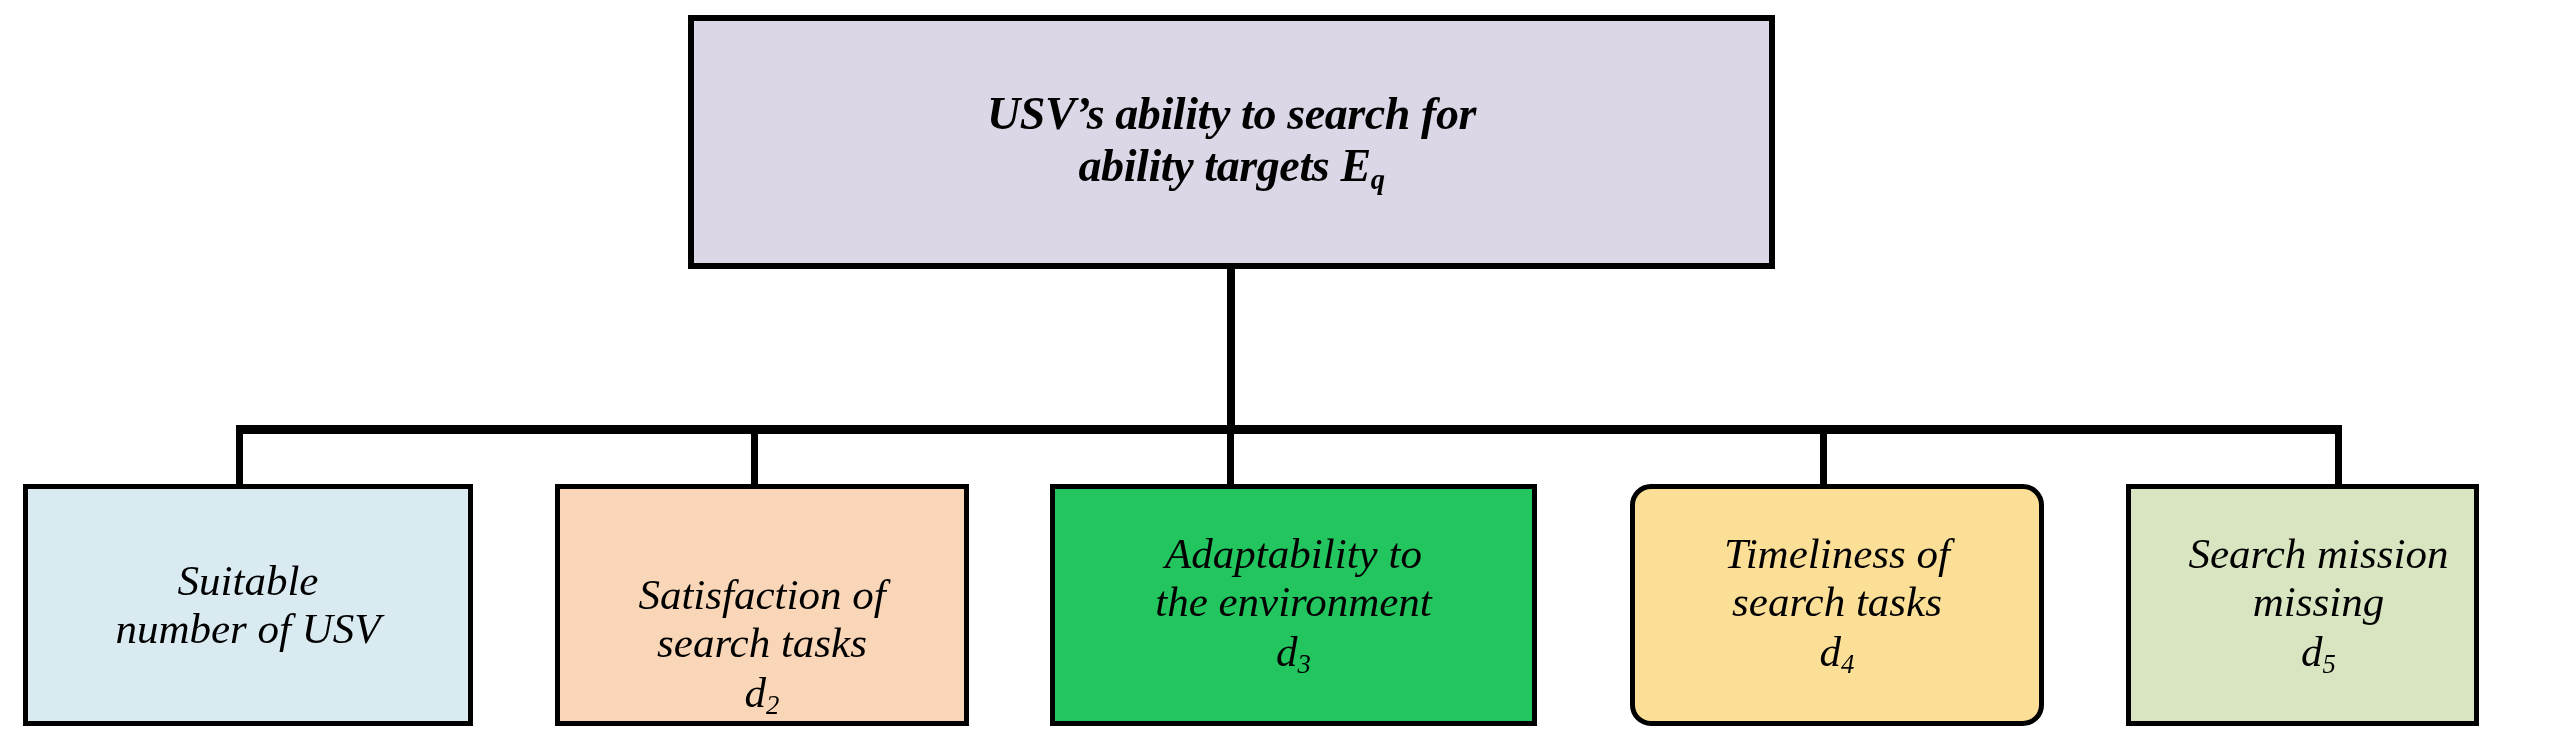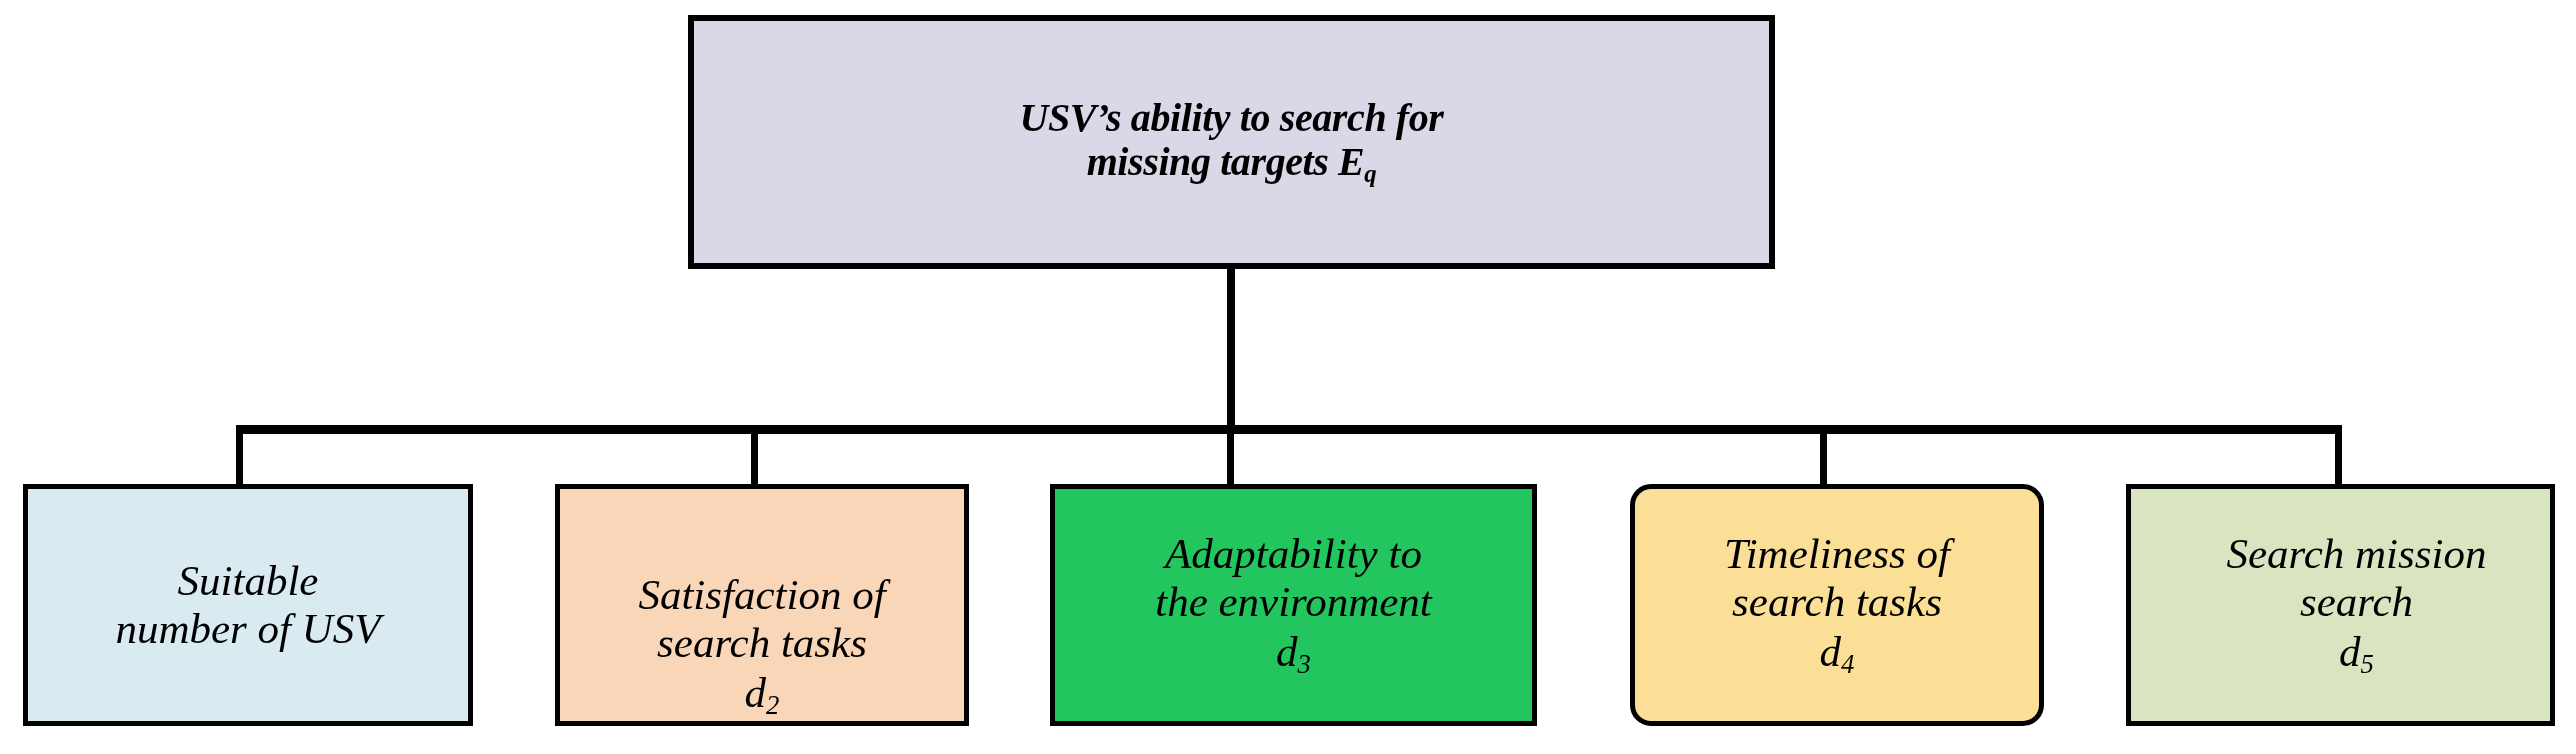--- a/index.html
+++ b/index.html
@@ -32,21 +32,21 @@
     line-height: 1.12;
   }
 
   .node.root {
     left: 688px;
     top: 14.8px;
     width: 1087px;
     height: 254px;
     border-width: 6.6px;
     font-weight: bold;
-    font-size: 40px;
+    font-size: 46px;
     letter-spacing: -0.4px;
   }
 
   .node.leaf {
     top: 484px;
     height: 242px;
     font-weight: normal;
     font-size: 43px;
     margin-left: 9px;
   }
@@ -66,21 +66,21 @@
     font-size: 0.62em;
     vertical-align: -0.28em;
     font-style: italic;
   }
 
   
   .leaf-1 { left: 14px;   width: 450px; }
   .leaf-2 { left: 546px;  width: 414px; }
   .leaf-3 { left: 1041px; width: 487px; }
   .leaf-4 { left: 1621px; width: 414px; }
-  .leaf-5 { left: 2117px; width: 429px; padding-left: 32px; }
+  .leaf-5 { left: 2117px; width: 353px; padding-left: 32px; }
 
   
   .conn {
     position: absolute;
     background: #000000;
   }
   .stem {
     left: 1227px;
     top: 269px;
     width: 8.2px;
@@ -110,37 +110,37 @@
 
   <div class="conn stem"></div>
   <div class="conn bus"></div>
   <div class="conn drop drop-1"></div>
   <div class="conn drop drop-2"></div>
   <div class="conn drop drop-3"></div>
   <div class="conn drop drop-4"></div>
   <div class="conn drop drop-5"></div>
 
   <div class="node root" style="background-color: rgb(220, 215, 230);">
-    <span class="label"><span>USV’s ability to search for</span><br><span>missing targets </span><span>E</span><sub>q</sub></span>
+    <span class="label"><span>USV’s ability to search for</span><br><span>ability targets </span><span>E</span><sub>q</sub></span>
   </div>
 
   <div class="node leaf leaf-1" style="background-color: rgb(217, 234, 241);">
     <span class="label"><span>Suitable</span><br><span>number of USV</span></span>
   </div>
 
   <div class="node leaf leaf-2" style="background-color: rgb(249, 214, 183); align-items: flex-end;">
     <span class="label"><span>Satisfaction of</span><br><span>search  tasks</span><span class="term"><span>d</span><sub>2</sub></span></span>
   </div>
 
   <div class="node leaf leaf-3" style="background-color: #22c55e;">
     <span class="label"><span>Adaptability to</span><br><span>the environment</span><span class="term"><span>d</span><sub>3</sub></span></span>
   </div>
 
   <div class="node leaf leaf-4" style="background-color: rgb(251, 223, 151); border-radius: 21px;">
     <span class="label"><span>Timeliness of</span><br><span>search tasks</span><span class="term"><span>d</span><sub>4</sub></span></span>
   </div>
 
   <div class="node leaf leaf-5" style="background-color: rgb(217, 228, 193);">
-    <span class="label"><span>Search mission</span><br><span>search</span><span class="term"><span>d</span><sub>5</sub></span></span>
+    <span class="label"><span>Search mission</span><br><span>missing</span><span class="term"><span>d</span><sub>5</sub></span></span>
   </div>
 
 </div>
 
 
 </body></html>

